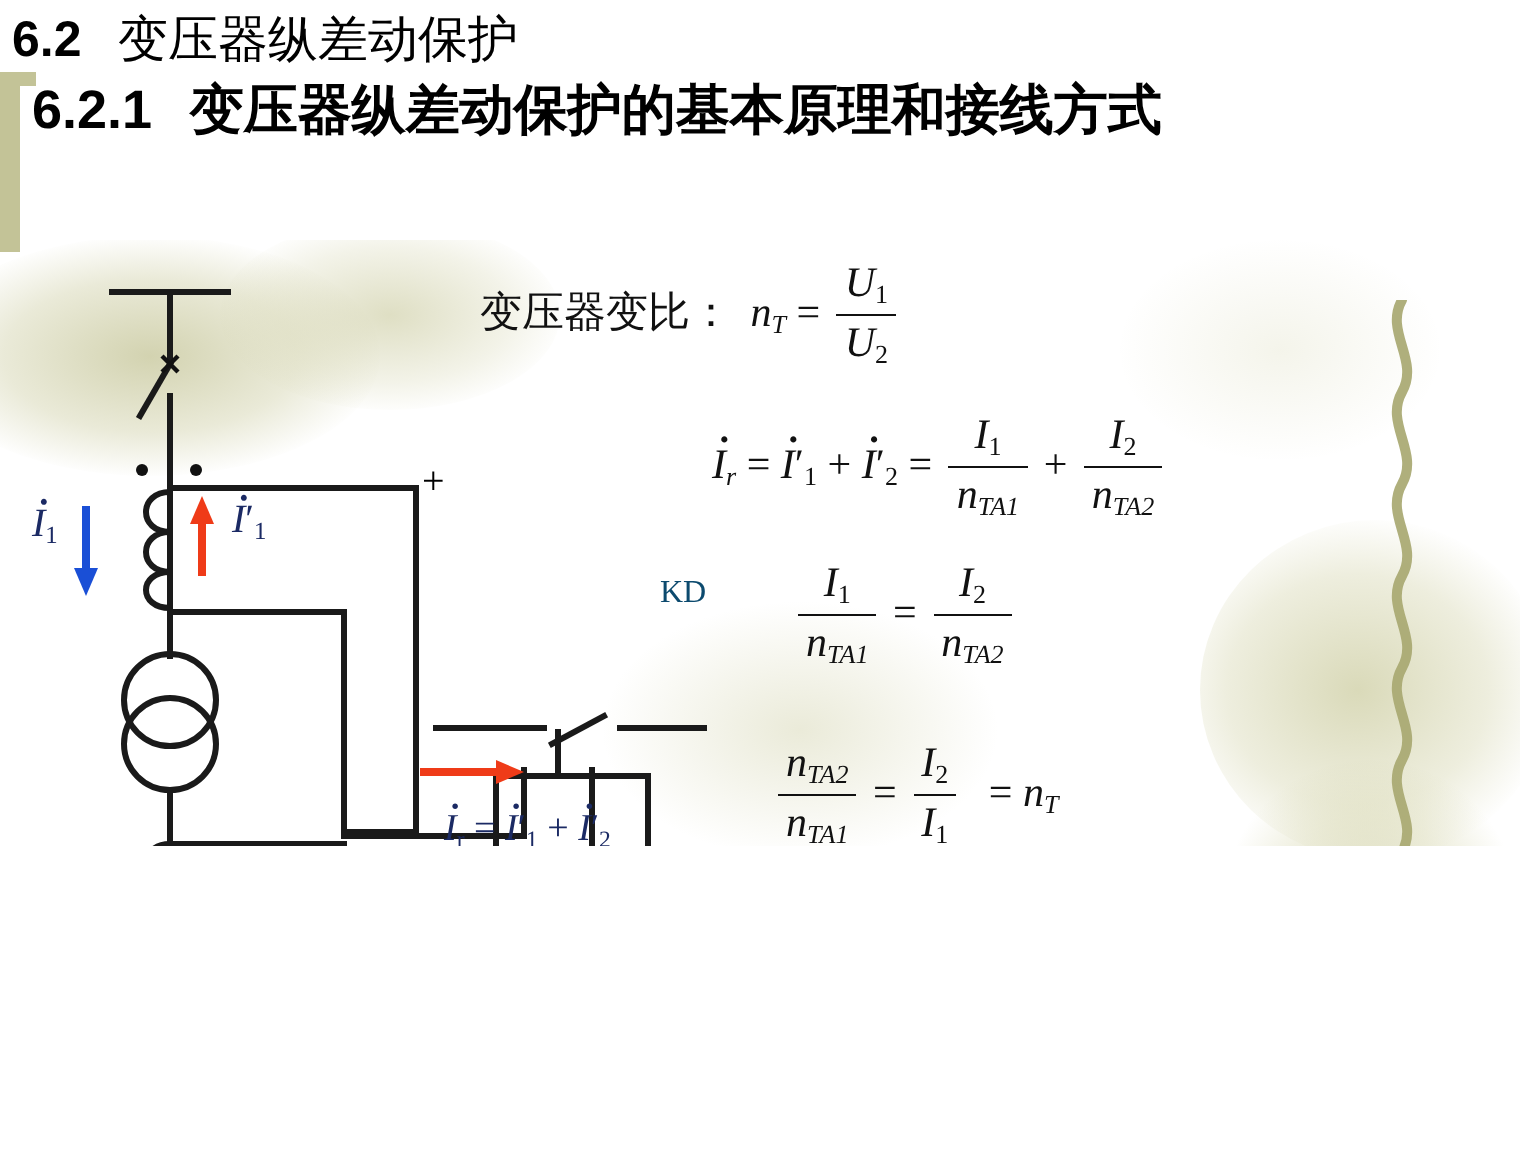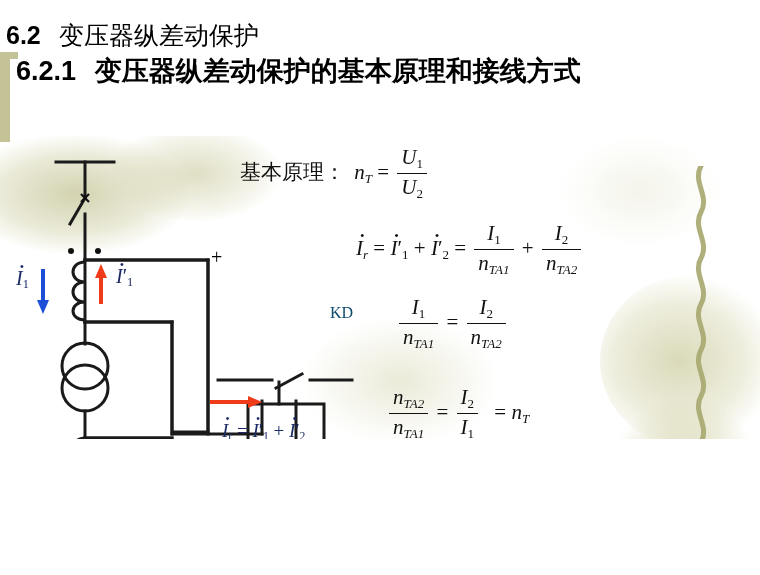--- a/index.html
+++ b/index.html
@@ -1,21 +1,21 @@
 <!DOCTYPE html>
 <html><head>
 <meta charset="utf-8">
 <style>
   html,body{margin:0;padding:0;}
   body{
     width:760px;height:575px;overflow:hidden;
     font-family:"Liberation Serif", serif;
     background:#ffffff;position:relative;
   }
-  #slide{position:absolute;left:0;top:16px;width:760px;height:423px;overflow:hidden;background:#ffffff;}
+  #slide{position:absolute;left:0;top:0;width:760px;height:423px;overflow:hidden;background:#ffffff;}
 
   
   .wm{position:absolute;border-radius:50%;pointer-events:none;}
   .blob1{left:-40px;top:118px;width:230px;height:120px;
     background:radial-gradient(ellipse at 50% 50%, rgba(196,196,150,.75) 0%, rgba(208,208,168,.45) 45%, rgba(255,255,255,0) 72%);}
   .blob2{left:110px;top:110px;width:170px;height:95px;
     background:radial-gradient(ellipse at 50% 50%, rgba(201,201,156,.6) 0%, rgba(215,215,180,.3) 50%, rgba(255,255,255,0) 74%);}
   .blob3{left:600px;top:260px;width:175px;height:170px;
     background:radial-gradient(ellipse at 45% 50%, rgba(200,200,152,.68) 0%, rgba(212,212,172,.4) 48%, rgba(255,255,255,0) 73%);}
   .blob4{left:610px;top:380px;width:150px;height:150px;
@@ -251,21 +251,21 @@
 
   <div class="clabel navy" style="left:222px;top:404px;font-size:19px;">
     <span class="dotI"><span class="dot">•</span><span class="mit">I</span></span><sub>r</sub>
     <span>=</span>
     <span class="dotI"><span class="dot">•</span><span class="mit">I</span></span><span>′</span><sub>1</sub>
     <span>+</span>
     <span class="dotI"><span class="dot">•</span><span class="mit">I</span></span><span>′</span><sub>2</sub>
   </div>
 
   <div class="fml" style="left:240px;top:130px;font-size:21px;">
-    <span class="f-lbl">基本原理：</span>
+    <span class="f-lbl">变压器变比：</span>
     <span class="mit" style="margin-left:4px;">n</span><sub class="mit">T</sub>
     <span>=</span>
     <span class="frac">
       <span class="num"><span class="mit">U</span><sub>1</sub></span>
       <span class="den"><span class="mit">U</span><sub>2</sub></span>
     </span>
   </div>
 
   <div class="fml" style="left:356px;top:206px;font-size:21px;">
     <span class="dotI"><span class="dot">•</span><span class="mit">I</span></span><sub class="mit">r</sub>

